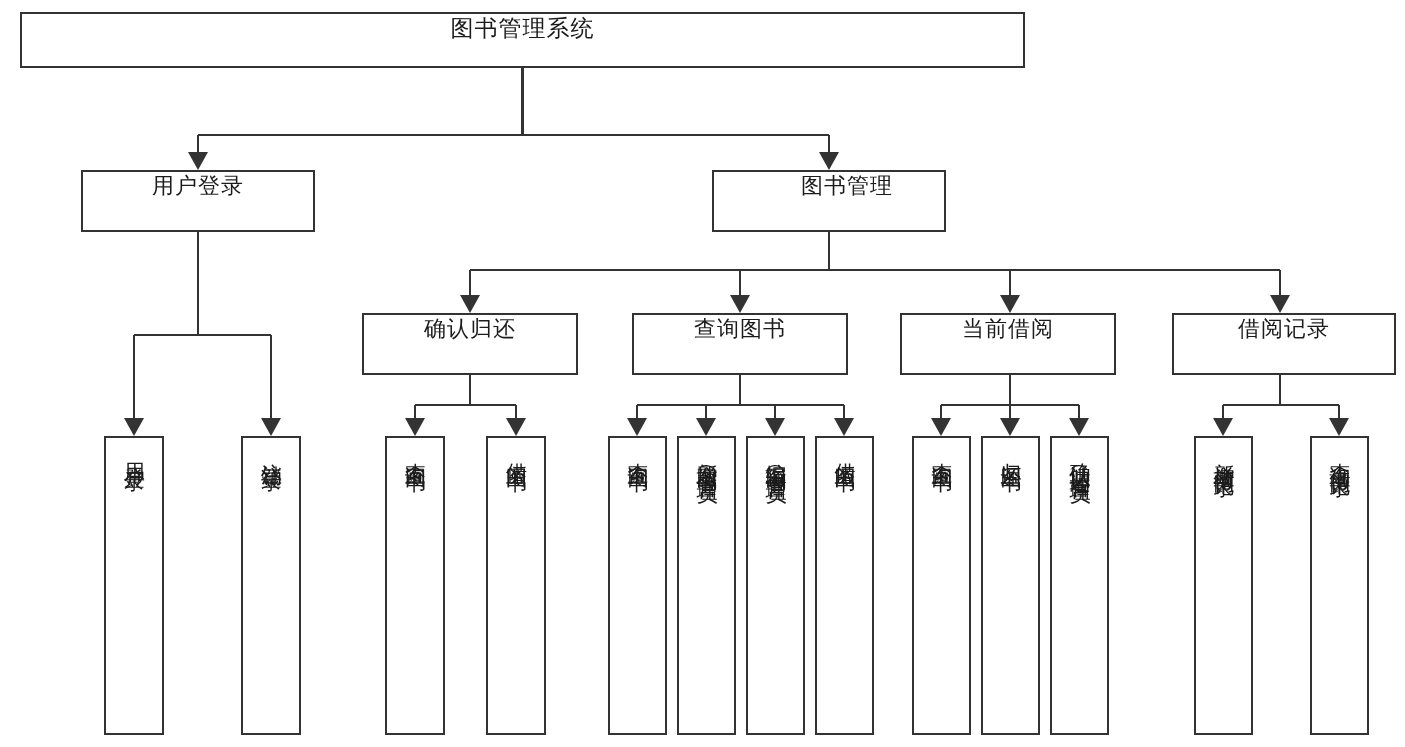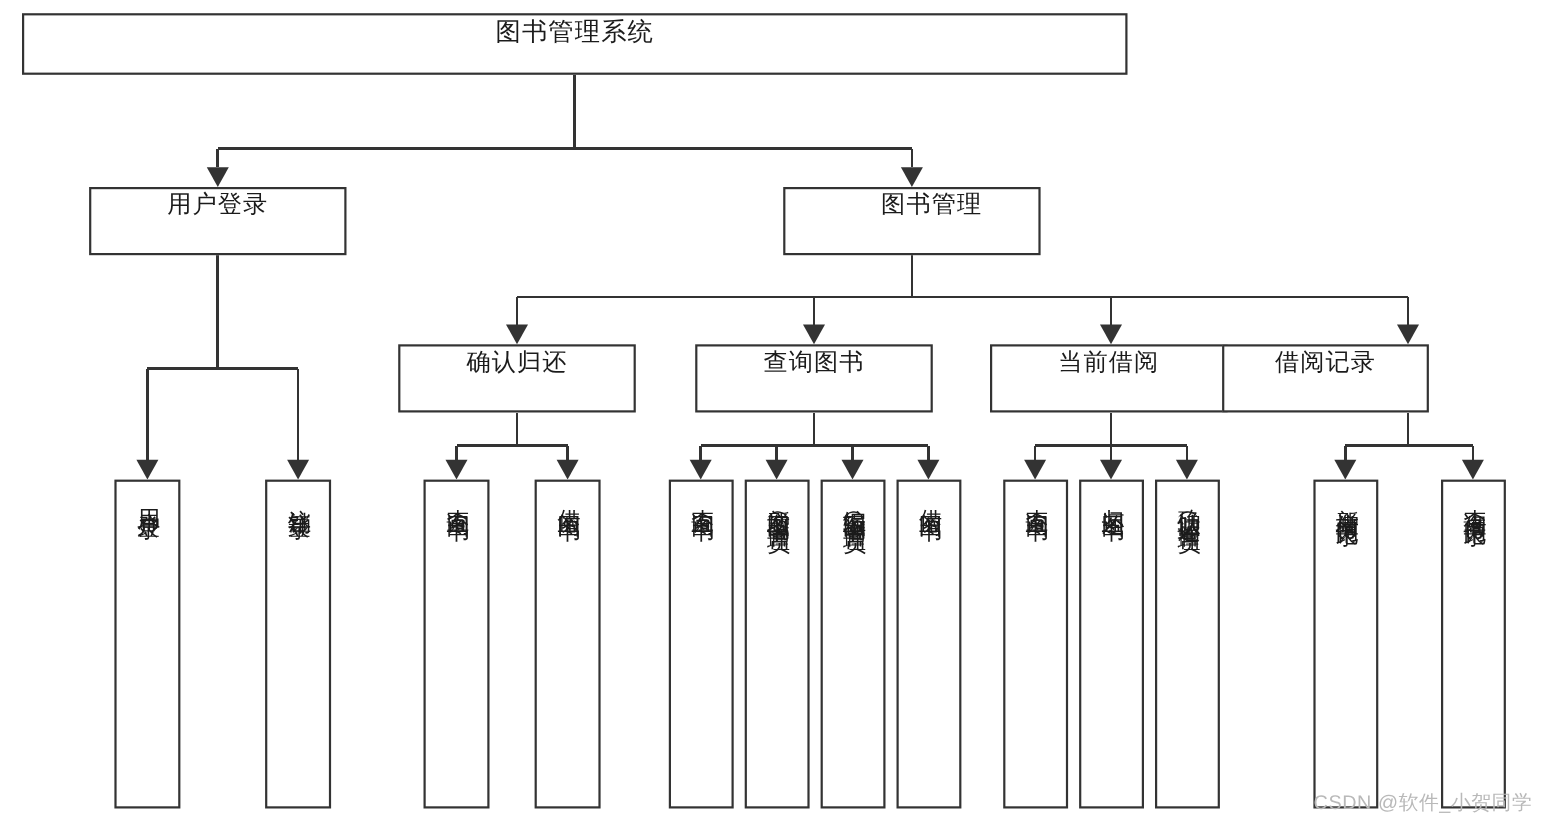--- a/index.html
+++ b/index.html
@@ -168,21 +168,21 @@
 
   <div class="node level3" style="left:362px; top:313px; width:216px; height:62px;">
     <span class="label">确认归还</span>
   </div>
   <div class="node level3" style="left:632px; top:313px; width:216px; height:62px;">
     <span class="label">查询图书</span>
   </div>
   <div class="node level3" style="left:900px; top:313px; width:216px; height:62px;">
     <span class="label">当前借阅</span>
   </div>
-  <div class="node level3" style="left:1111px; top:313px; width:188px; height:62px;font-family:Liberation Serif, serif;">
+  <div class="node level3" style="left:1172px; top:313px; width:224px; height:62px;font-family:Liberation Serif, serif;">
     <span class="label">借阅记录</span>
   </div>
 
   <div class="node leaf" style="left:104px; top:436px; width:60px; height:299px;">
     <span class="label">用户登录</span>
   </div>
   <div class="node leaf" style="left:241px; top:436px; width:60px; height:299px;">
     <span class="label">注销登录</span>
   </div>
 
@@ -216,15 +216,14 @@
     <span class="label">确认归还（管理员）</span>
   </div>
 
   <div class="node leaf" style="left:1194px; top:436px; width:59px; height:299px;">
     <span class="label">新增借阅记录</span>
   </div>
   <div class="node leaf" style="left:1310px; top:436px; width:59px; height:299px;">
     <span class="label">查询借阅记录</span>
   </div>
 
-  <div id="watermark">CSDN @软件_小贺同学</div>
 
 </div>
 
 </body></html>

